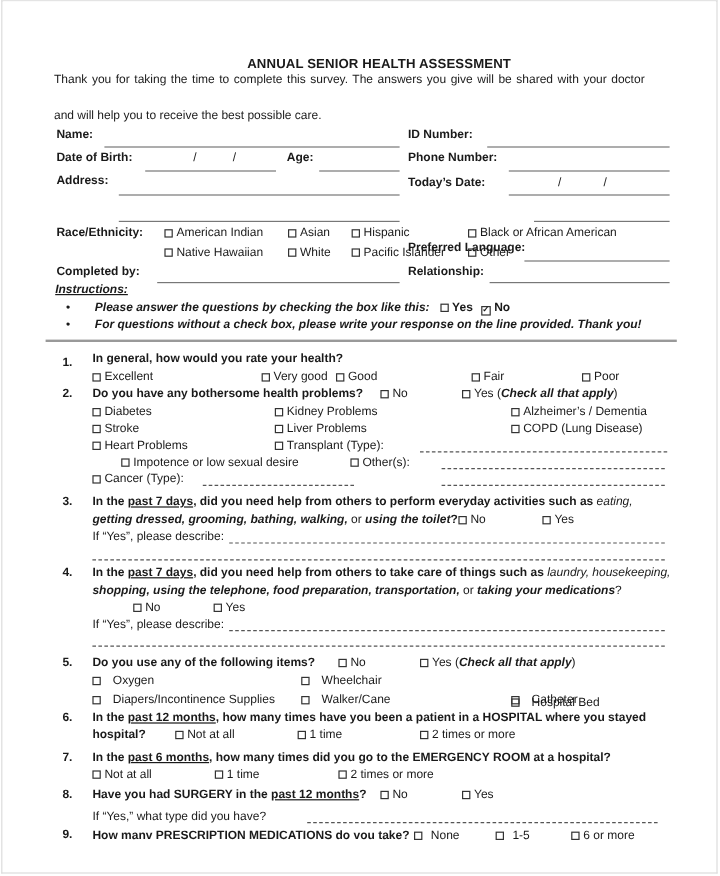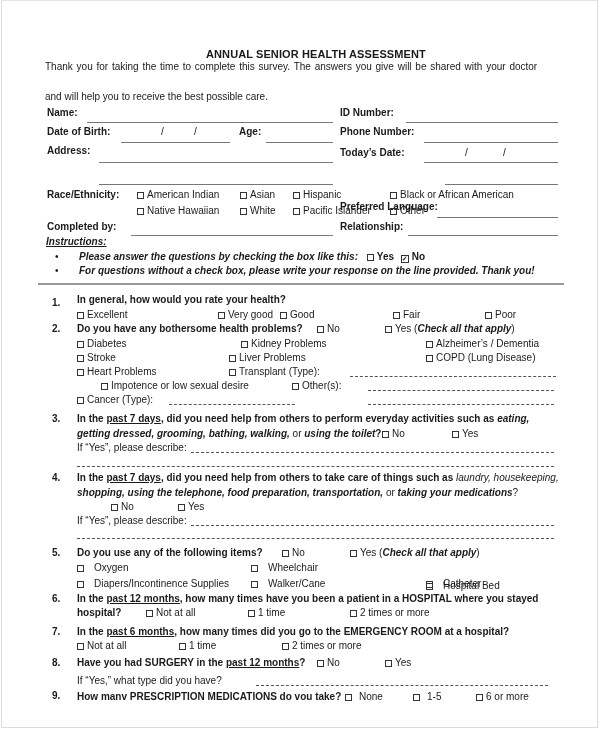--- a/index.html
+++ b/index.html
@@ -89,37 +89,37 @@
 <div class="abs t" style="left:178px;top:309px;margin-left:40px;"><span class="cb"></span><span>Very good</span></div>
 <div class="abs t" style="left:280px;top:309px;"><span class="cb"></span><span>Good</span></div>
 <div class="abs t" style="left:393px;top:309px;"><span class="cb"></span><span>Fair</span></div>
 <div class="abs t" style="left:485px;top:309px;"><span class="cb"></span><span>Poor</span></div>
 
 <div class="abs t num" style="left:52px;top:323px;">2.</div>
 <div class="abs t b" style="left:77px;top:323px;">Do you have any bothersome health problems?</div>
 <div class="abs t" style="left:317px;top:323px;"><span class="cb"></span><span>No</span></div>
 <div class="abs t" style="left:385px;top:323px;"><span class="cb"></span><span>Yes (</span><span class="i">Check all that apply</span><span>)</span></div>
 <div class="abs t" style="left:77px;top:338px;"><span class="cb"></span><span>Diabetes</span></div>
-<div class="abs t" style="left:229px;top:338px;margin-left:12px;"><span class="cb"></span><span>Kidney Problems</span></div>
+<div class="abs t" style="left:229px;top:338px;"><span class="cb"></span><span>Kidney Problems</span></div>
 <div class="abs t" style="left:426px;top:338px;"><span class="cb"></span><span>Alzheimer’s / Dementia</span></div>
 <div class="abs t" style="left:77px;top:352px;"><span class="cb"></span><span>Stroke</span></div>
 <div class="abs t" style="left:229px;top:352px;"><span class="cb"></span><span>Liver Problems</span></div>
 <div class="abs t" style="left:426px;top:352px;"><span class="cb"></span><span>COPD (Lung Disease)</span></div>
 <div class="abs t" style="left:77px;top:366px;"><span class="cb"></span><span>Heart Problems</span></div>
 <div class="abs t" style="left:229px;top:366px;"><span class="cb"></span><span>Transplant (Type):</span></div>
 <div class="dline" style="left:350px;top:376px;width:206px;"></div>
 <div class="abs t" style="left:77px;top:380px;padding-left:24px;"><span class="cb"></span><span>Impotence or low sexual desire</span></div>
 <div class="abs t" style="left:292px;top:380px;"><span class="cb"></span><span>Other(s):</span></div>
 <div class="dline" style="left:368px;top:390px;width:186px;"></div>
 <div class="abs t" style="left:77px;top:394px;"><span class="cb"></span><span>Cancer (Type):</span></div>
 <div class="dline" style="left:169px;top:404px;width:126px;"></div>
 <div class="dline" style="left:368px;top:404px;width:186px;"></div>
 
 <div class="abs t num" style="left:52px;top:413px;">3.</div>
-<div class="abs t b" style="left:77px;top:413px;"><span>In the </span><span class="u">past 7 days</span><span>, did you need help from others to perform everyday activities such as </span><span class="i" style="font-weight:bold;">eating,</span></div>
+<div class="abs t b" style="left:77px;top:413px;"><span>In the </span><span class="u">past 7 days</span><span>, did you need help from others to perform everyday activities such as </span><span class="i" style="font-weight:normal;">eating,</span></div>
 <div class="abs t" style="left:77px;top:428px;"><span class="i">getting dressed, grooming, bathing, walking,</span><span> or </span><span class="i">using the toilet</span><span class="b">?</span></div>
 <div class="abs t" style="left:382px;top:428px;"><span class="cb"></span><span>No</span></div>
 <div class="abs t" style="left:452px;top:428px;"><span class="cb"></span><span>Yes</span></div>
 <div class="abs t" style="left:77px;top:442px;">If “Yes”, please describe:</div>
 <div class="dline" style="left:191px;top:452px;width:363px;"></div>
 <div class="dline" style="left:77px;top:466px;width:477px;"></div>
 
 <div class="abs t num" style="left:52px;top:472px;">4.</div>
 <div class="abs t b" style="left:77px;top:472px;"><span>In the </span><span class="u">past 7 days</span><span>, did you need help from others to take care of things such as </span><span class="i" style="font-weight:normal;">laundry, housekeeping,</span></div>
 <div class="abs t" style="left:77px;top:487px;"><span class="i">shopping, using the telephone, food preparation, transportation,</span><span> or </span><span class="i">taking your medications</span><span>?</span></div>

